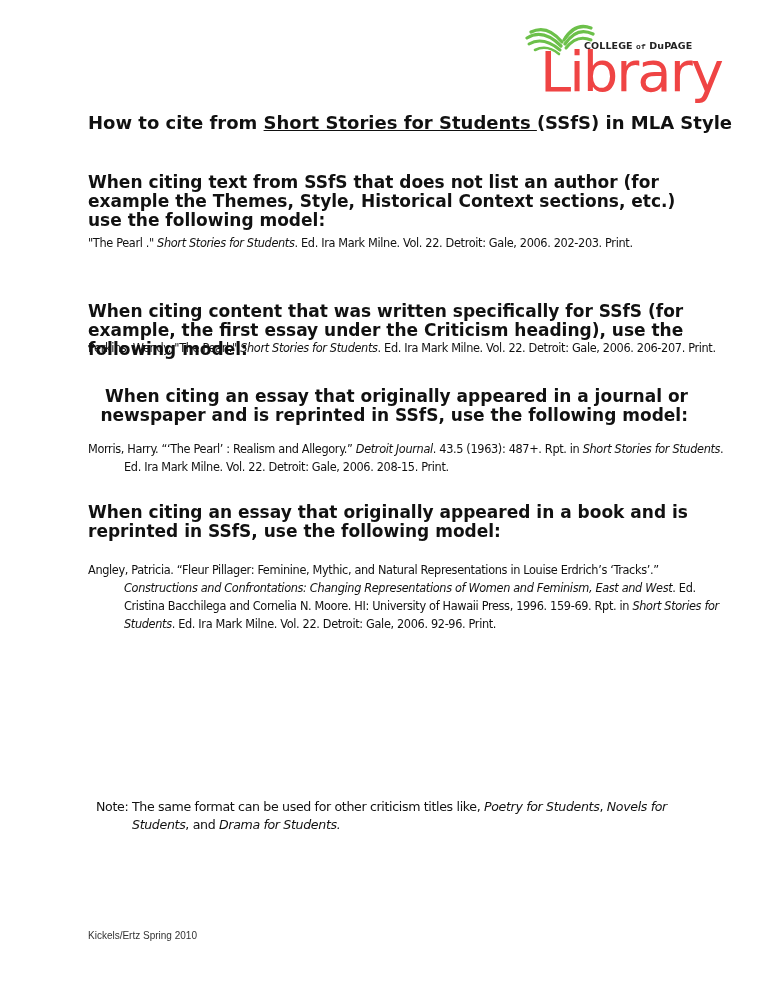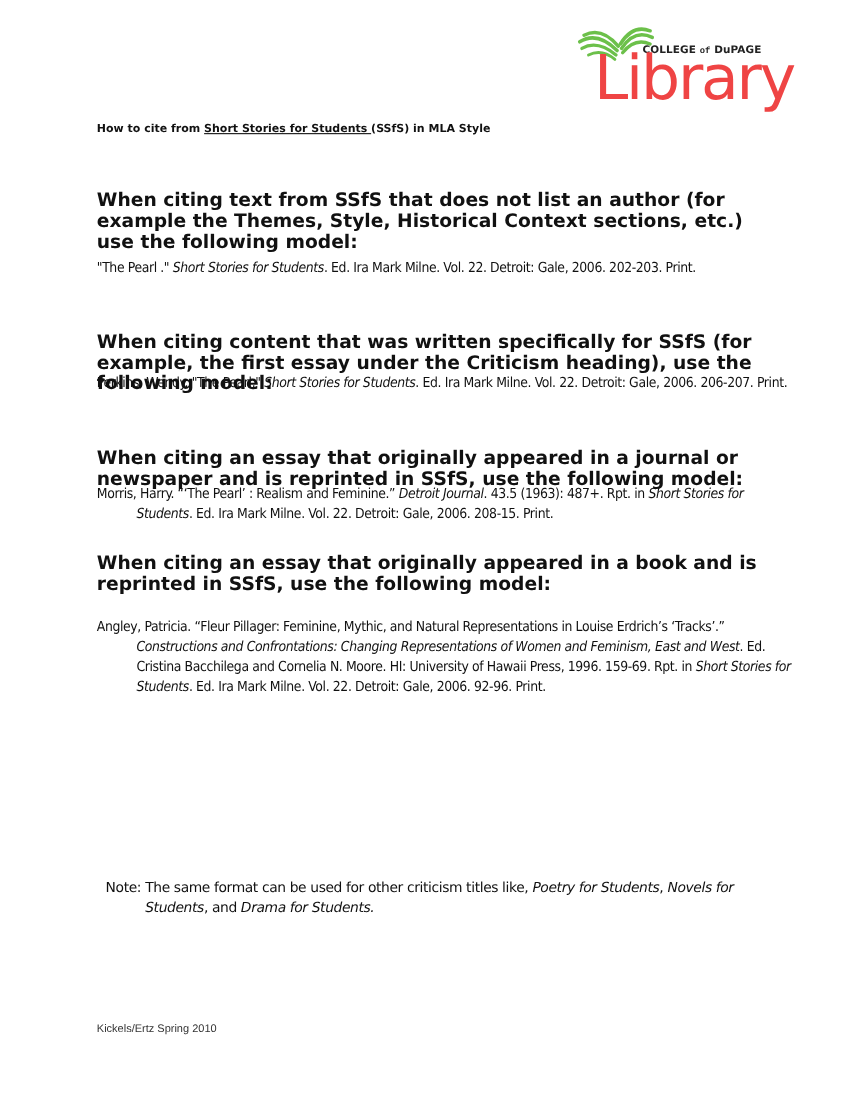--- a/index.html
+++ b/index.html
@@ -48,21 +48,21 @@
       font-size: 56px;
       line-height: 56px;
       letter-spacing: -2px;
       color: #ef4444;
       white-space: nowrap;
     }
     .title {
       position: absolute;
       left: 88px;
       top: 112px;
-      font-size: 10px;
+      font-size: 18px;
       font-weight: bold;
       white-space: nowrap;
       margin: 0;
     }
     .title u { text-decoration: underline; }
     .heading {
       position: absolute;
       left: 88px;
       font-size: 17px;
       font-weight: bold;
@@ -129,21 +129,21 @@
 <h1 class="title">
   <span>How to cite from </span><u>Short Stories for Students </u><span>(SSfS) in MLA Style</span>
 </h1>
 
 <p class="heading" style="top:173px;">When citing text from SSfS that does not list an author (for example the Themes, Style, Historical Context sections, etc.) use the following model:</p>
 <p class="citation" style="top:234px;"><span>"The Pearl ." </span><i>Short Stories for Students</i><span>. Ed. Ira Mark Milne. Vol. 22. Detroit: Gale, 2006. 202-203. Print.</span></p>
 
 <p class="heading" style="top:302px;">When citing content that was written specifically for SSfS (for example, the first essay under the Criticism heading), use the following model:</p>
 <p class="citation" style="top:339px;"><span>Perkins, Wendy. "The Pearl." </span><i>Short Stories for Students</i><span>. Ed. Ira Mark Milne. Vol. 22. Detroit: Gale, 2006. 206-207. Print.</span></p>
 
-<p class="heading" style="top:408px;">When citing an essay that originally appeared in a journal or newspaper and is reprinted in SSfS, use the following model:</p>
-<p class="citation" style="top:440px;"><span>Morris, Harry. “‘The Pearl’ : Realism and Feminine.” </span><i>Detroit Journal</i><span>. 43.5 (1963): 487+. Rpt. in </span><i>Short Stories for Students</i><span>. Ed. Ira Mark Milne. Vol. 22. Detroit: Gale, 2006. 208-15. Print.</span></p>
+<p class="heading" style="top:387px;text-align:right;">When citing an essay that originally appeared in a journal or newspaper and is reprinted in SSfS, use the following model:</p>
+<p class="citation" style="top:440px;"><span>Morris, Harry. “‘The Pearl’ : Realism and Allegory.” </span><i>Detroit Journal</i><span>. 43.5 (1963): 487+. Rpt. in </span><i>Short Stories for Students</i><span>. Ed. Ira Mark Milne. Vol. 22. Detroit: Gale, 2006. 208-15. Print.</span></p>
 
 <p class="heading" style="top:503px;">When citing an essay that originally appeared in a book and is reprinted in SSfS, use the following model:</p>
 <p class="citation" style="top:561px;"><span>Angley, Patricia. “Fleur Pillager: Feminine, Mythic, and Natural Representations in Louise Erdrich’s ‘Tracks’.” </span><i>Constructions and Confrontations: Changing Representations of Women and Feminism, East and West</i><span>. Ed. Cristina Bacchilega and Cornelia N. Moore. HI: University of Hawaii Press, 1996. 159-69. Rpt. in </span><i>Short Stories for Students</i><span>. Ed. Ira Mark Milne. Vol. 22. Detroit: Gale, 2006. 92-96. Print.</span></p>
 
 <p class="note"><span>Note:  </span><span>The same format can be used for other criticism titles like, </span><i>Poetry for Students</i><span>, </span><i>Novels for Students</i><span>, and </span><i>Drama for Students.</i></p>
 
 <div class="footer">Kickels/Ertz Spring 2010</div>
 
 </body></html>

